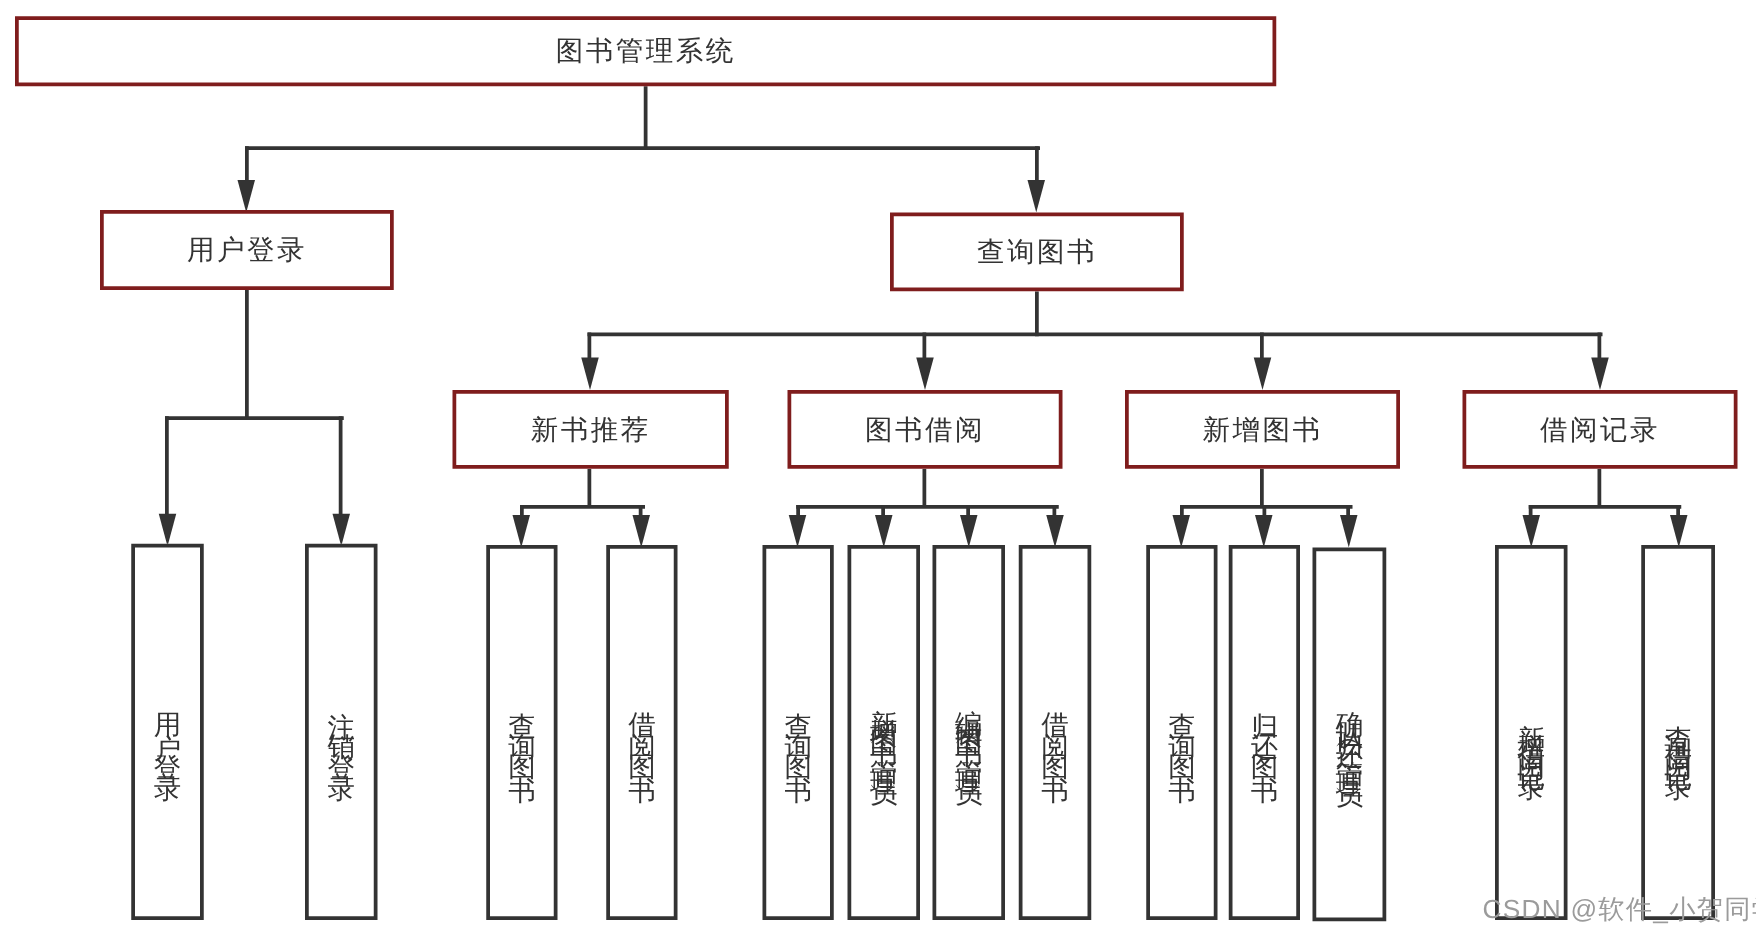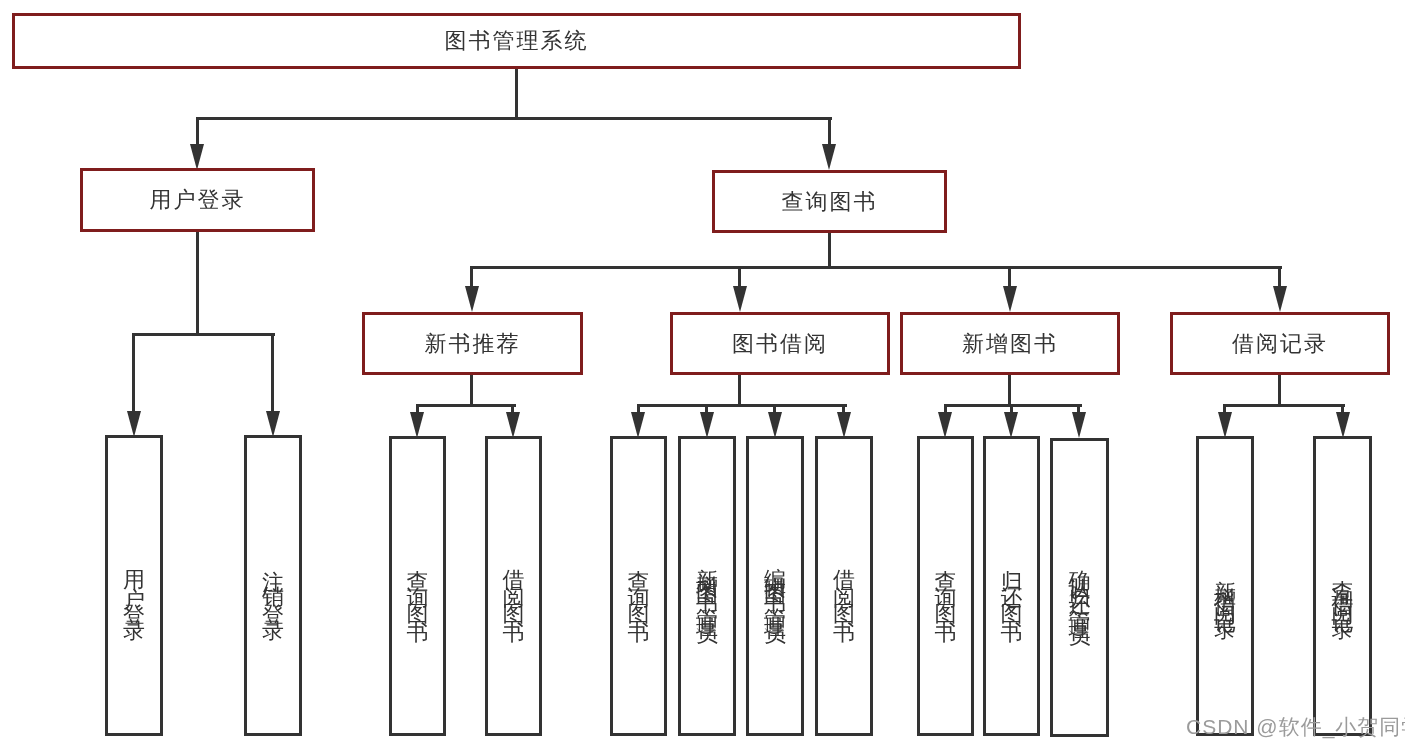--- a/index.html
+++ b/index.html
@@ -127,21 +127,21 @@
   <div class="arrow" style="left:1218px; top:412px;"></div>
   <div class="vline" style="left:1341px; top:404px; height:10px;"></div>
   <div class="arrow" style="left:1336px; top:412px;"></div>
 
   <div class="box" style="left:12px; top:13px; width:1009px; height:56px;">图书管理系统</div>
 
   <div class="box" style="left:80px; top:168px; width:235px; height:64px;">用户登录</div>
   <div class="box" style="left:712px; top:170px; width:235px; height:63px;">查询图书</div>
 
   <div class="box" style="left:362px; top:312px; width:221px; height:63px;">新书推荐</div>
-  <div class="box" style="left:630px; top:312px; width:220px; height:63px;margin-left:40px;">图书借阅</div>
+  <div class="box" style="left:630px; top:312px; width:220px; height:63px;">图书借阅</div>
   <div class="box" style="left:900px; top:312px; width:220px; height:63px;">新增图书</div>
   <div class="box" style="left:1170px; top:312px; width:220px; height:63px;">借阅记录</div>
 
   <div class="vbox sp17" style="left:105px; top:435px; width:58px; height:301px;">用户登录</div>
   <div class="vbox sp17" style="left:244px; top:435px; width:58px; height:301px;">注销登录</div>
 
   <div class="vbox sp17" style="left:389px; top:436px; width:57px; height:300px;">查询图书</div>
   <div class="vbox sp17" style="left:485px; top:436px; width:57px; height:300px;">借阅图书</div>
 
   <div class="vbox sp17" style="left:610px; top:436px; width:57px; height:300px;">查询图书</div>

